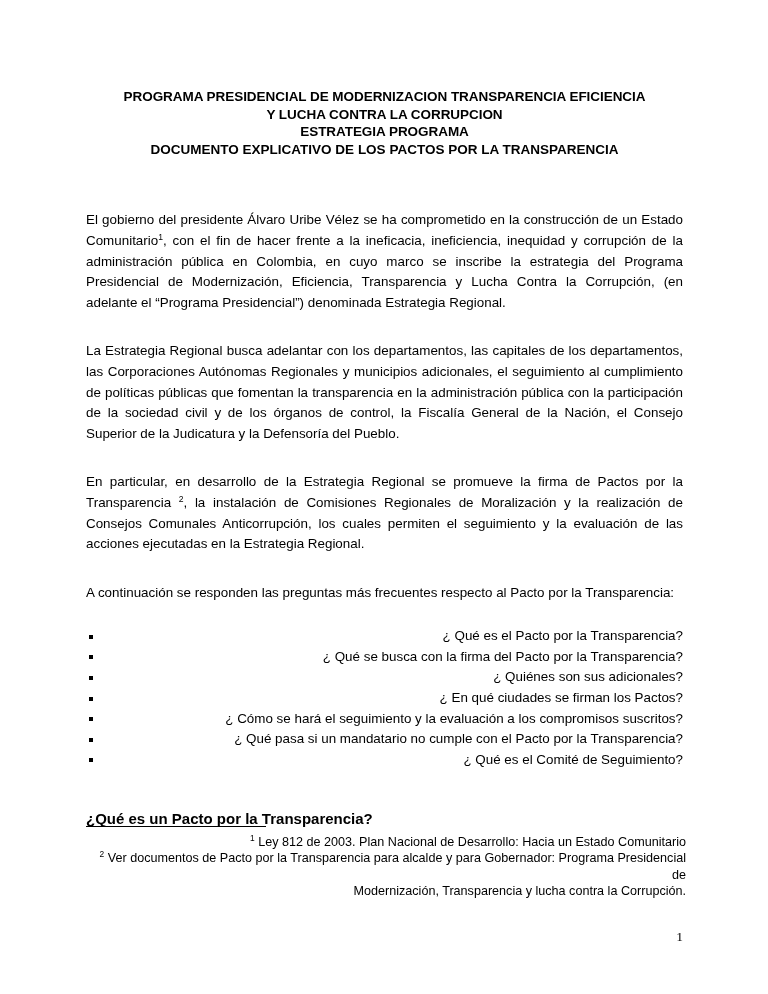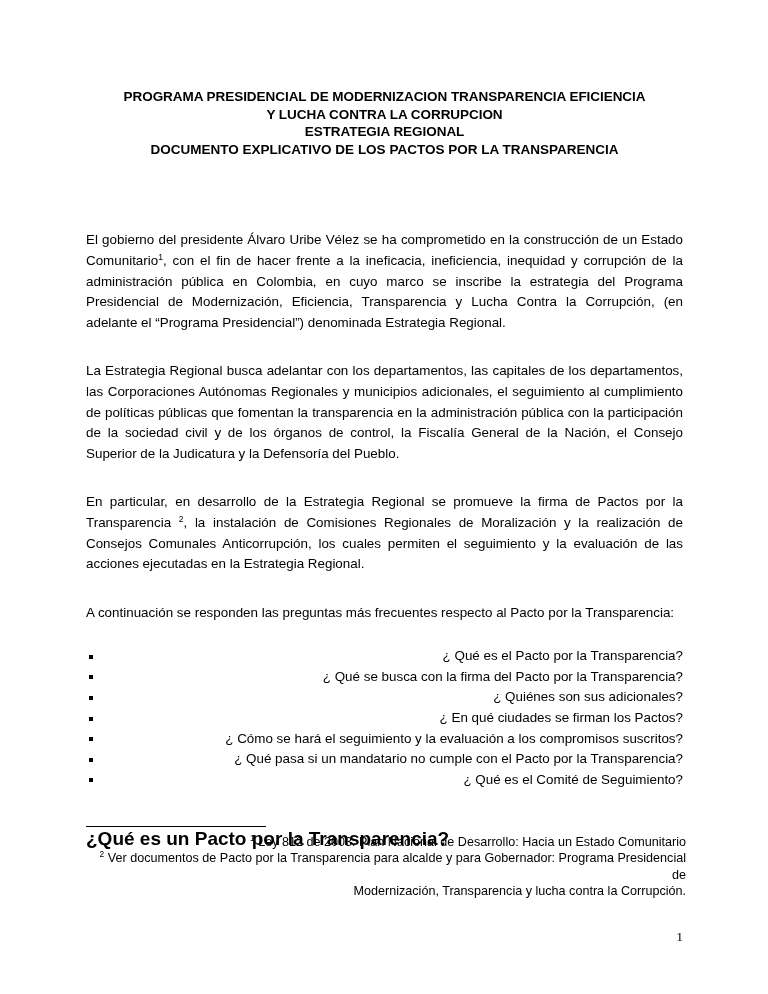--- a/index.html
+++ b/index.html
@@ -50,21 +50,21 @@
   }
 
   
   .para {
     text-align: justify;
     font-size: 13.4px;
     line-height: 20.6px;
     margin-top: 28px;
     hyphens: none;
   }
-  .para.first { margin-top: 72px; }
+  .para.first { margin-top: 52px; }
 
   sup.fn {
     font-size: 8.6px;
     vertical-align: super;
     line-height: 0;
   }
 
   
   .bullets {
     list-style: none;
@@ -84,21 +84,21 @@
     left: 3px;
     top: 8.5px;
     width: 4px;
     height: 4px;
     background: #000000;
   }
 
   
   .section-heading {
     font-weight: bold;
-    font-size: 19px;
+    font-size: 15px;
     line-height: 20.6px;
     margin-top: 39px;
     text-align: left;
   }
 
   
   .footnotes {
     position: absolute;
     left: 86px;
     top: 826px;
@@ -144,21 +144,21 @@
 </head>
 <body>
 
 <div class="page">
 
   <div class="content">
 
     <div class="title-block">
       <span class="title-line">PROGRAMA PRESIDENCIAL DE MODERNIZACION TRANSPARENCIA EFICIENCIA</span>
       <span class="title-line">Y LUCHA CONTRA LA CORRUPCION</span>
-      <span class="title-line">ESTRATEGIA REGIONAL</span>
+      <span class="title-line">ESTRATEGIA PROGRAMA</span>
     </div>
 
     <div class="doc-subtitle">DOCUMENTO EXPLICATIVO DE LOS PACTOS POR LA TRANSPARENCIA</div>
 
     <p class="para first"><span>El gobierno del presidente Álvaro Uribe Vélez se ha comprometido en la construcción de un Estado Comunitario</span><sup class="fn">1</sup><span>, con el fin de hacer frente a la ineficacia, ineficiencia, inequidad y corrupción de la administración pública en Colombia,  en cuyo marco se inscribe la estrategia del Programa Presidencial de Modernización, Eficiencia, Transparencia y Lucha Contra la Corrupción, (en adelante el “Programa Presidencial”) denominada Estrategia Regional.</span></p>
 
     <p class="para">La Estrategia Regional busca adelantar con los departamentos, las capitales de los departamentos, las Corporaciones Autónomas Regionales y municipios adicionales, el seguimiento al cumplimiento de políticas públicas que fomentan la transparencia en la administración pública con la participación de la sociedad civil y de los órganos de control, la Fiscalía General de la Nación, el Consejo Superior de la Judicatura y la Defensoría del Pueblo.</p>
 
     <p class="para"><span>En particular, en desarrollo de la Estrategia Regional se promueve la firma de Pactos por la Transparencia </span><sup class="fn">2</sup><span>, la instalación de Comisiones Regionales de Moralización y la realización de Consejos Comunales Anticorrupción, los cuales permiten el seguimiento y la evaluación de las acciones ejecutadas en la Estrategia Regional.</span></p>
 

